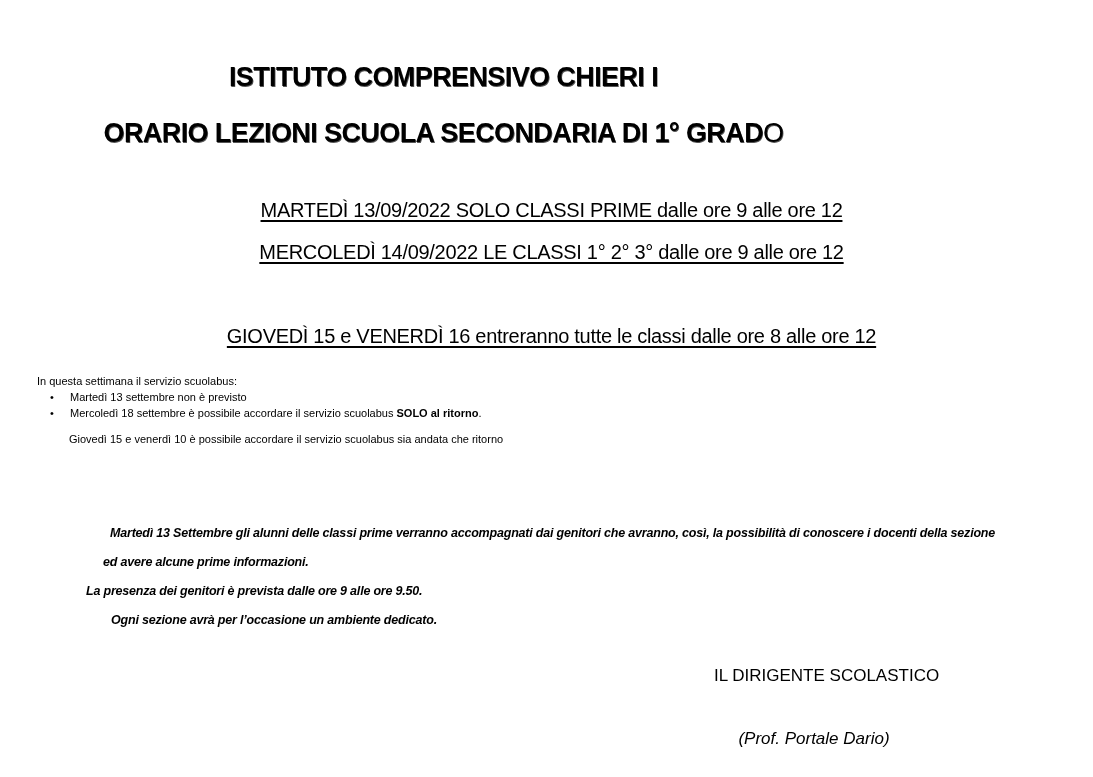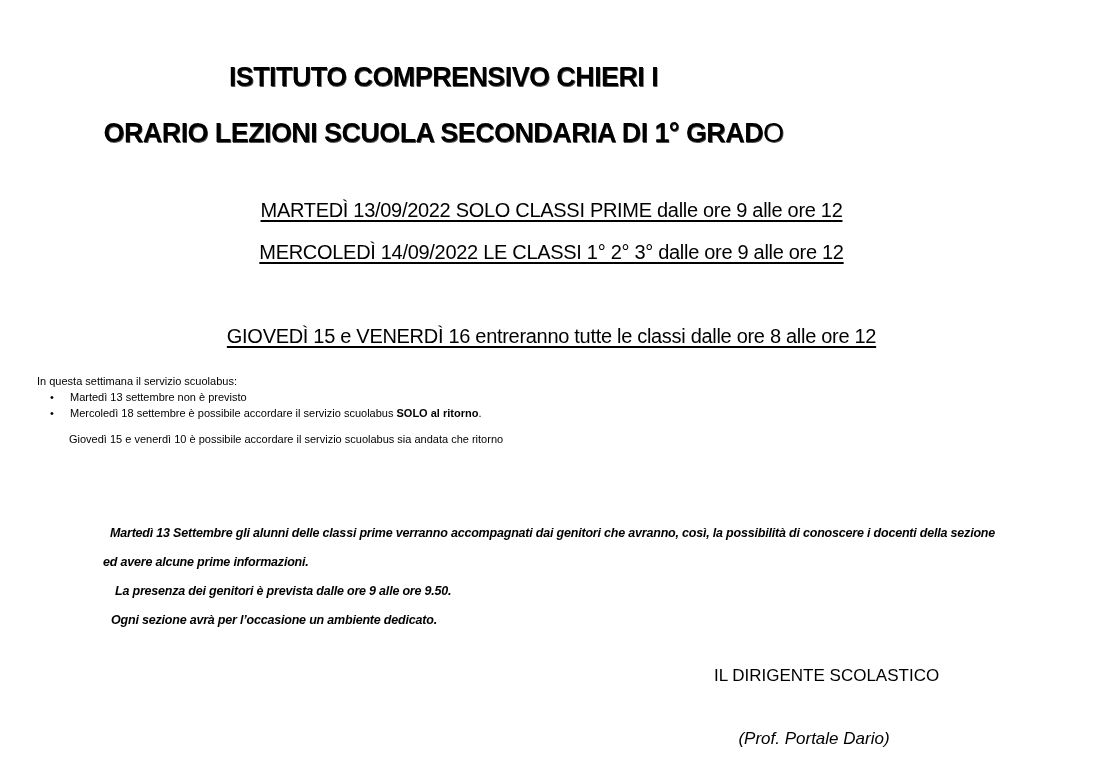--- a/index.html
+++ b/index.html
@@ -38,17 +38,17 @@
   </li>
   <li>
     <span class="bullet">•</span>
     <span>Mercoledì 18 settembre è possibile accordare il servizio scuolabus </span><b>SOLO al ritorno</b><span>.</span>
   </li>
 </ul>
 <div class="abs small" style="left:69px; top:423px;">Giovedì 15 e venerdì 10 è possibile accordare il servizio scuolabus sia andata che ritorno</div>
 
 <div class="abs note" style="left:90px; top:526px;margin-left:20px;">Martedì 13 Settembre gli alunni delle classi prime verranno accompagnati dai genitori che avranno, così, la possibilità di conoscere i docenti della sezione</div>
 <div class="abs note" style="left:103px; top:555px;">ed avere alcune prime informazioni.</div>
-<div class="abs note" style="left:115px; top:584px;">La presenza dei genitori è prevista dalle ore 9 alle ore 9.50.</div>
+<div class="abs note" style="left:86px; top:584px;">La presenza dei genitori è prevista dalle ore 9 alle ore 9.50.</div>
 <div class="abs note" style="left:103px; top:613px;margin-left:8px;">Ogni sezione avrà per l’occasione un ambiente dedicato.</div>
 
 <div class="abs sign" style="left:714px; top:666px;">IL DIRIGENTE SCOLASTICO</div>
 <div class="abs sign" style="left:714px; top:729px;font-style:italic;">(Prof. Portale Dario)</div>
 
 </body></html>

